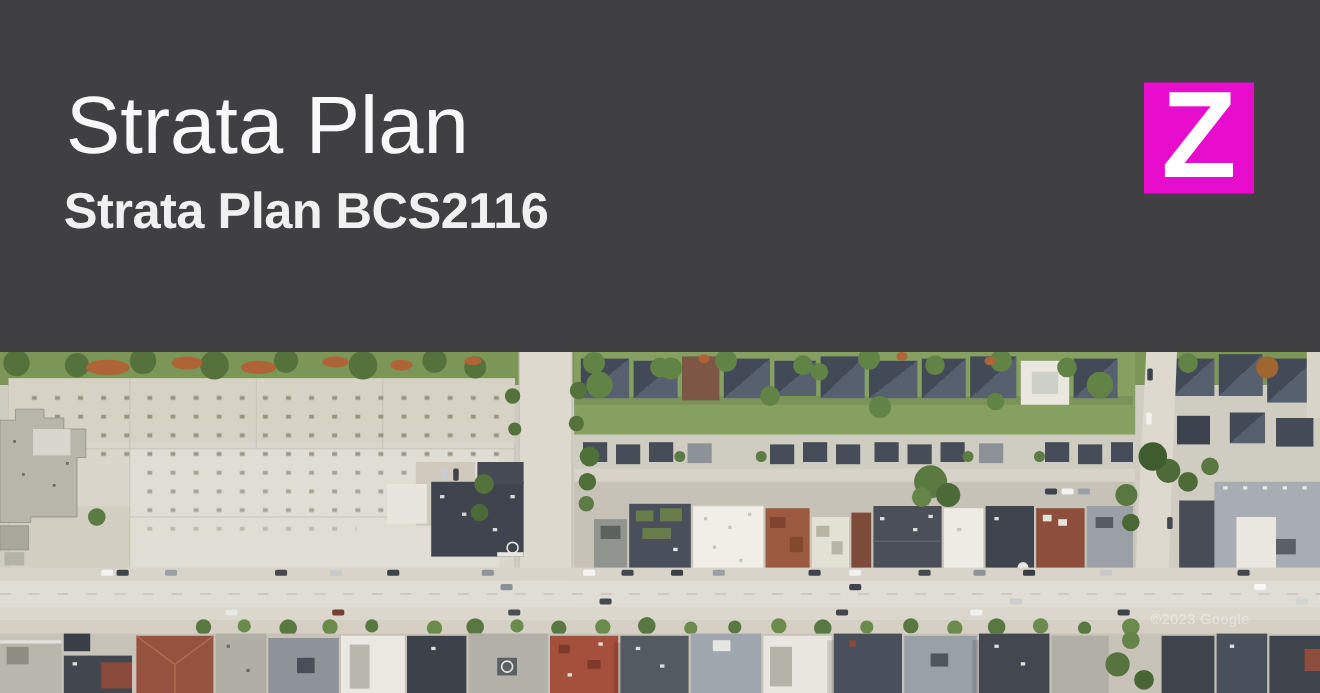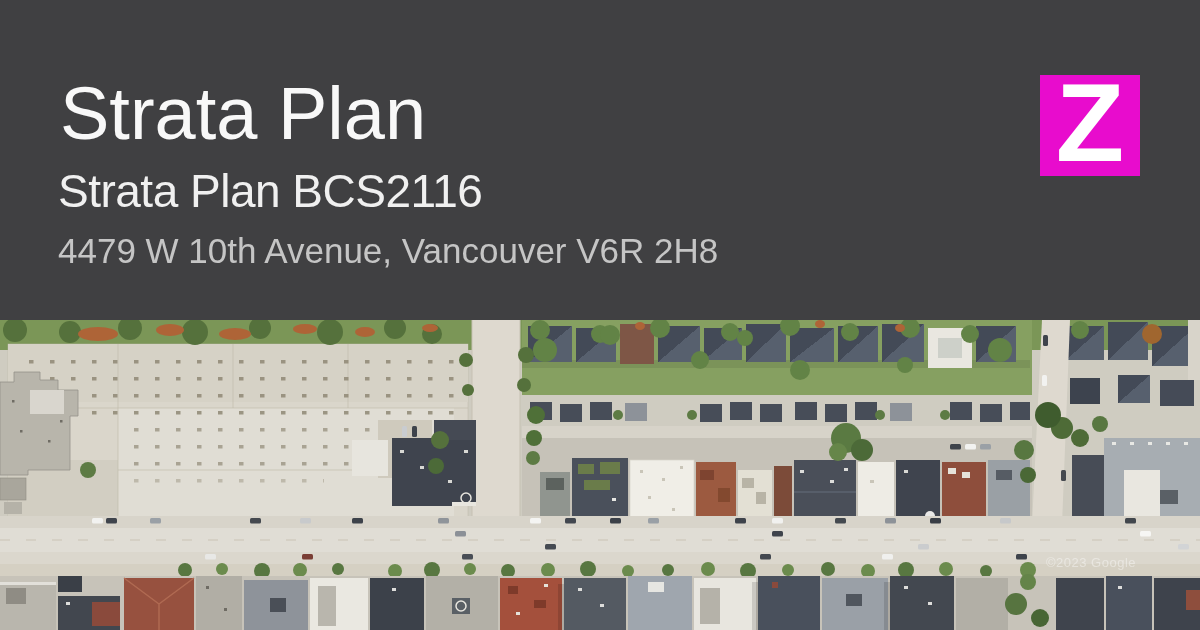--- a/index.html
+++ b/index.html
@@ -2,40 +2,39 @@
 <html><head>
 <meta charset="utf-8">
 <style>
   html,body{margin:0;padding:0;background:#222;}
   .card{
     position:relative;width:1200px;height:630px;overflow:hidden;
     font-family:"Liberation Sans",sans-serif;background:#404042;
   }
   .header{position:absolute;left:0;top:0;width:1200px;height:320px;background:#404042;margin-top:16px;}
   .title{position:absolute;left:60px;top:61px;font-size:74px;line-height:1;font-weight:400;color:#f8f8f8;white-space:nowrap;}
-  .subtitle{position:absolute;left:58px;top:152px;font-size:46px;line-height:1;font-weight:400;color:#f0f0f0;letter-spacing:-0.5px;white-space:nowrap;}
+  .subtitle{position:absolute;left:58px;top:152px;font-size:46px;line-height:1;font-weight:700;color:#f0f0f0;letter-spacing:-0.5px;white-space:nowrap;}
   .address{position:absolute;left:58px;top:217px;font-size:35px;line-height:1;font-weight:400;color:#c5c5c5;white-space:nowrap;}
   .logo{
     position:absolute;left:1040px;top:59px;width:100px;height:101px;background:#E80CCD;
     display:flex;align-items:center;justify-content:center;
   }
   .logo span{color:#ffffff;font-size:112px;font-weight:700;line-height:1;transform:translateY(-3px);}
   .map{position:absolute;left:0;top:320px;width:1200px;height:310px;text-align:center;}
   .map svg{display:block;}
   .wm{font-size:13px;letter-spacing:0.5px;fill:#ffffff;opacity:0.4;}
 </style>
 </head>
 <body>
 
 <div class="card">
 
   <div class="header">
     <div class="title">Strata Plan</div>
     <div class="subtitle">Strata Plan BCS2116</div>
-    <div class="address">4479 W 10th Avenue, Vancouver V6R 2H8</div>
     <div class="logo">
       <span>Z</span>
     </div>
   </div>
 
   <div class="map">
     <svg width="1200" height="310" viewBox="0 0 1200 310" xmlns="http://www.w3.org/2000/svg">
       <defs>
         <pattern id="pilings" width="21" height="17" patternUnits="userSpaceOnUse">
           <rect x="8" y="6" width="4.5" height="3.5" fill="#8f8874" opacity="0.85"></rect>

